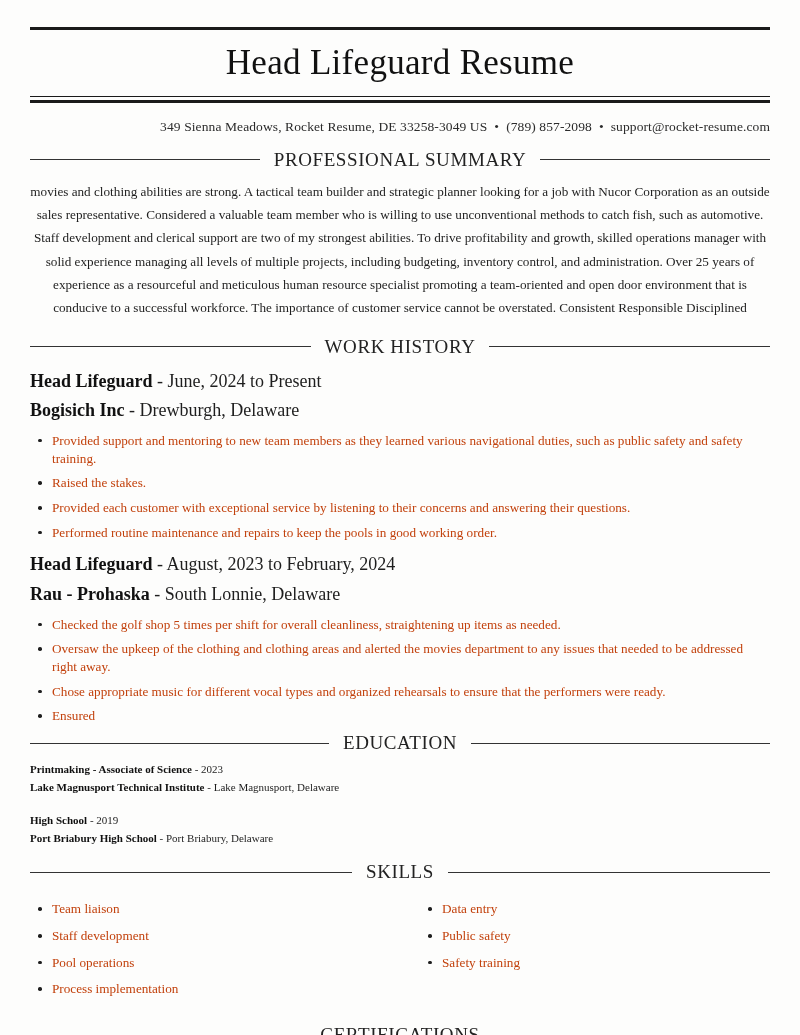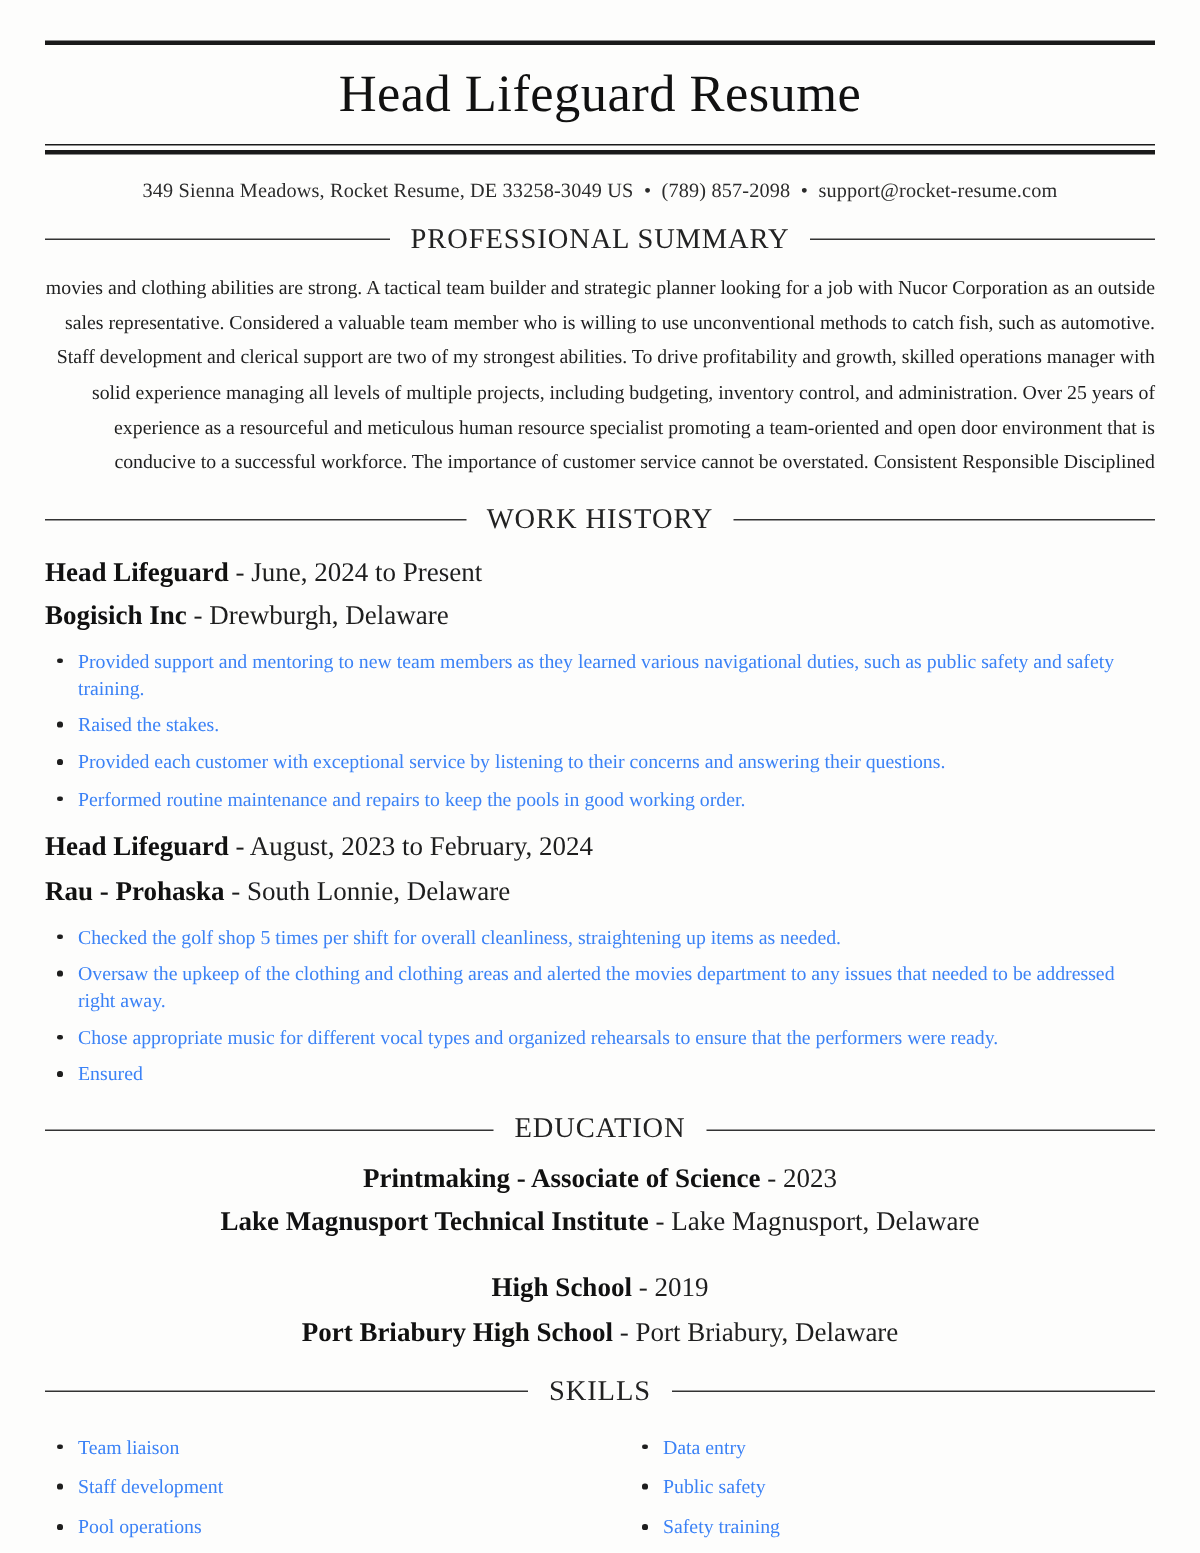--- a/index.html
+++ b/index.html
@@ -44,21 +44,21 @@
     background: #1a1a1a;
   }
   .header-rule-bottom-gap {
     height: 3px;
   }
   .header-rule-bottom-thick {
     height: 3px;
     background: #1a1a1a;
   }
   .contact-line {
-    text-align: center;
+    text-align: right;
     font-size: 13.5px;
     color: #2b2b2b;
     padding-top: 16px;
     letter-spacing: 0.1px;
   }
   .contact-sep {
     padding: 0 7px;
     font-size: 13.5px;
     color: #2b2b2b;
   }
@@ -85,21 +85,21 @@
     letter-spacing: 0.6px;
     color: #222222;
     white-space: nowrap;
   }
 
   
   .summary-text {
     font-size: 13.2px;
     line-height: 1.77;
     color: #1e1e1e;
-    text-align: right;
+    text-align: center;
     padding-top: 2px;
   }
 
   
   .job {
     margin-top: 9px;
   }
   .job:first-of-type {
     margin-top: 6px;
   }
@@ -115,21 +115,21 @@
   ul.bullets {
     list-style: none;
     margin: 7px 0 0 0;
     padding: 0;
   }
   ul.bullets li {
     position: relative;
     padding-left: 22px;
     font-size: 13.2px;
     line-height: 1.34;
-    color: #3b82f6;
+    color: #c2410c;
     margin-bottom: 7px;
   }
   ul.bullets li:before {
     content: "";
     position: absolute;
     left: 8px;
     top: 7px;
     width: 3.5px;
     height: 3.5px;
     border-radius: 50%;
@@ -137,21 +137,21 @@
   }
 
   
   .edu-entry {
     margin-top: 4px;
   }
   .edu-entry.second {
     margin-top: 15px;
   }
   .edu-line {
-    font-size: 18px;
+    font-size: 11px;
     line-height: 1.62;
     color: #1e1e1e;
   }
   .edu-line .strong {
     font-weight: bold;
     color: #111111;
   }
 
   
   .two-col {
@@ -164,21 +164,21 @@
     box-sizing: border-box;
   }
   .two-col .col.right {
     padding-left: 20px;
   }
   .two-col ul.bullets li {
     margin-bottom: 9px;
   }
 
   .section.work { margin-top: 16px; }
-  .section.education { margin-top: 17px; text-align: center; }
+  .section.education { margin-top: 7px; }
   .section.skills { }
   .section.certifications { margin-top: 17px; }
 </style>
 </head>
 <body>
 
 <div class="page">
 
   <div class="header-rule-top"></div>
 

